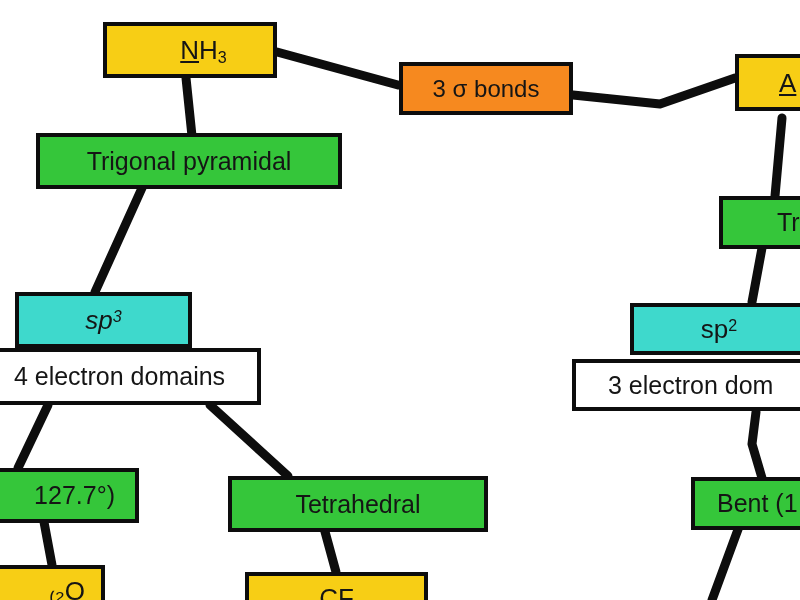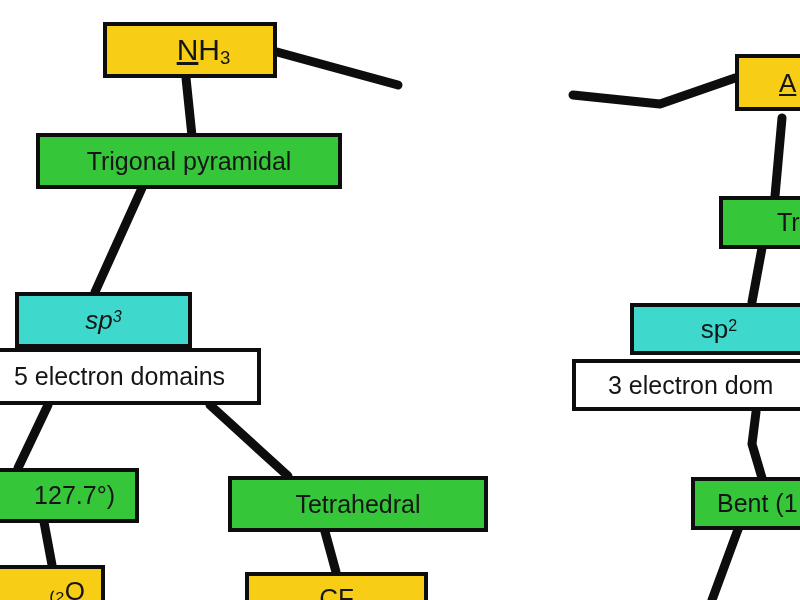--- a/index.html
+++ b/index.html
@@ -78,24 +78,27 @@
       <path d="M 782 118 L 775 196"></path>
 
       <path d="M 762 248 L 752 302"></path>
 
       <path d="M 756 412 L 752 444 L 762 478"></path>
 
       <path d="M 740 524 L 712 600"></path>
     </g>
   </svg>
 
-  <div class="node n-molecule" style="left:103px; top:22px; width:174px; height:56px; font-size:30px;padding-left:27px;">
+  <div class="node n-molecule" style="left:103px; top:22px; width:174px; height:56px; font-size:26px;padding-left:27px;">
     <span class="node-label"><span class="u">N</span><span>H</span><sub>3</sub></span>
   </div>
 
+  <div class="node n-bonds" style="left:399px; top:62px; width:174px; height:53px; font-size:24px;">
+    <span class="node-label">3 σ bonds</span>
+  </div>
 
   <div class="node n-molecule" style="left:735px; top:54px; width:120px; height:57px; font-size:26px; justify-content:flex-start; padding-left:34px;">
     <span class="node-label u">A</span>
   </div>
 
   <div class="node n-shape" style="left:36px; top:133px; width:306px; height:56px; font-size:25px;">
     <span class="node-label">Trigonal pyramidal</span>
   </div>
 
   <div class="node n-shape" style="left:719px; top:196px; width:200px; height:53px; font-size:25px; justify-content:flex-start; padding-left:48px;">
@@ -104,21 +107,21 @@
 
   <div class="node n-hybrid" style="left:15px; top:292px; width:177px; height:56px; font-size:26px;font-style:italic;">
     <span class="node-label"><span>sp</span><sup>3</sup></span>
   </div>
 
   <div class="node n-hybrid" style="left:630px; top:303px; width:178px; height:52px; font-size:26px;">
     <span class="node-label"><span>sp</span><sup>2</sup></span>
   </div>
 
   <div class="node n-domains" style="left:-22px; top:348px; width:283px; height:57px; font-size:25px;">
-    <span class="node-label">5 electron domains</span>
+    <span class="node-label">4 electron domains</span>
   </div>
 
   <div class="node n-domains" style="left:572px; top:359px; width:290px; height:52px; font-size:25px; justify-content:flex-start; padding-left:26px;">
     <span class="node-label">3 electron dom</span>
   </div>
 
   <div class="node n-shape" style="left:-34px; top:468px; width:173px; height:55px; font-size:25px; justify-content:flex-end; padding-right:14px;">
     <span class="node-label">127.7°)</span>
   </div>
 

